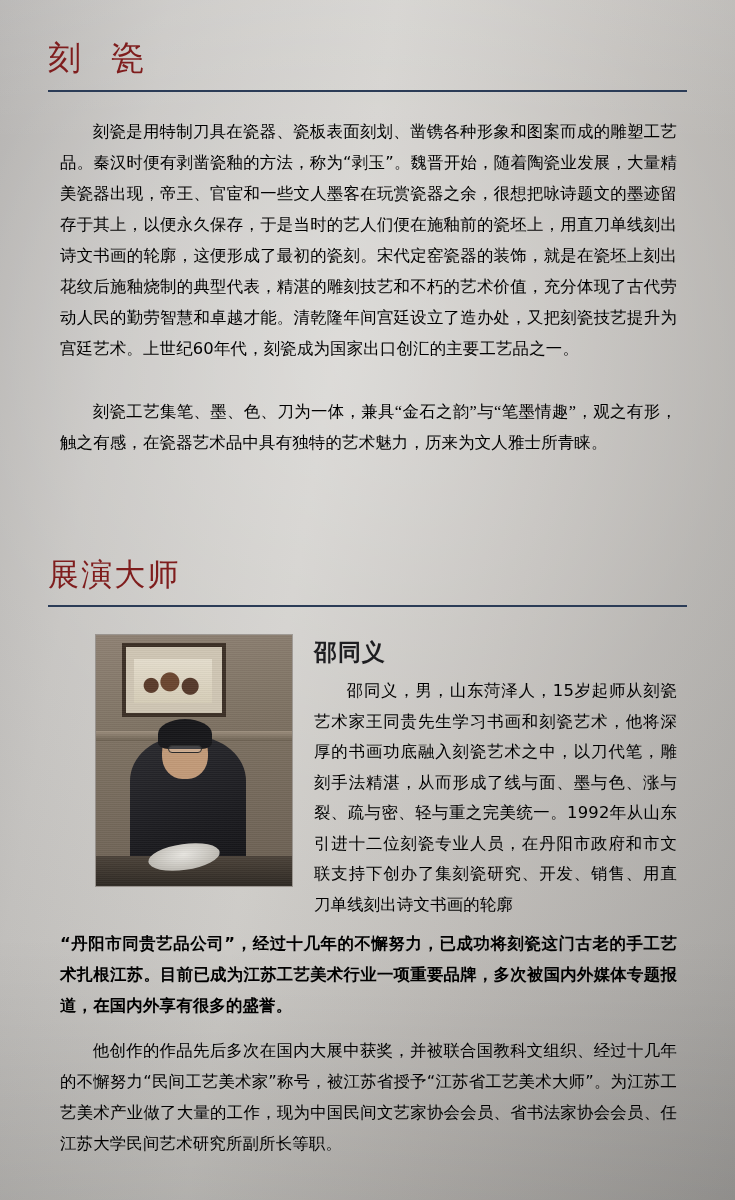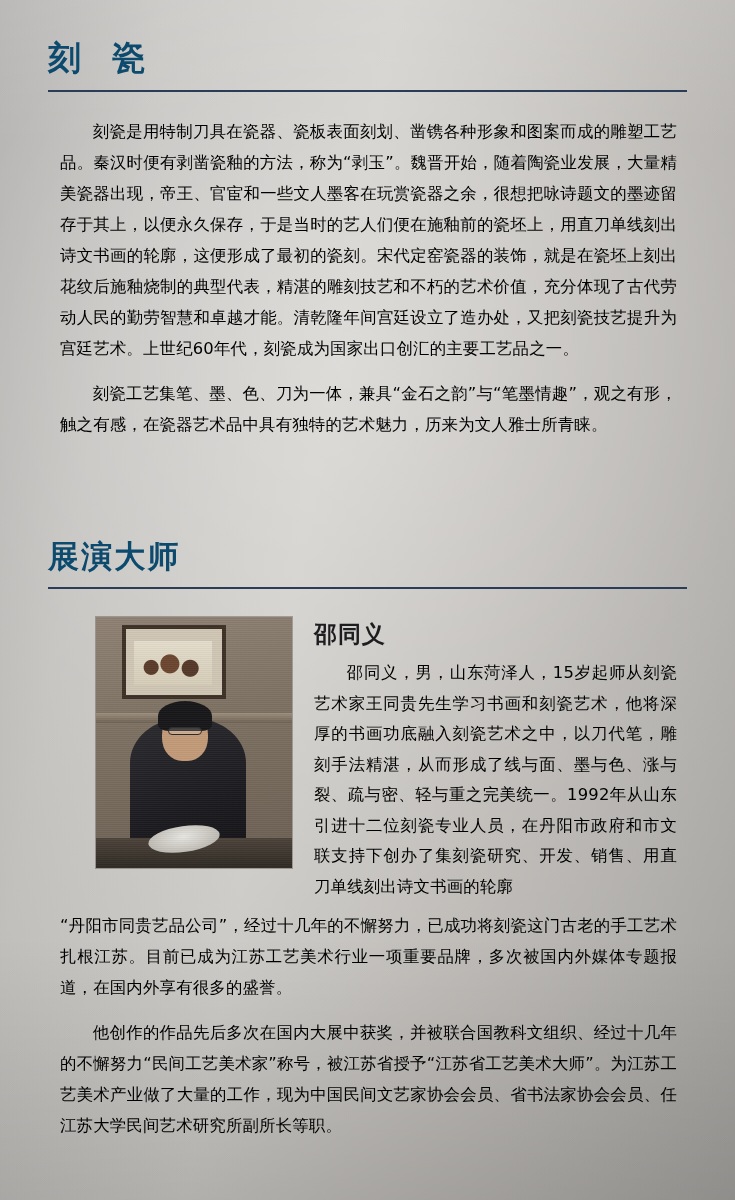--- a/index.html
+++ b/index.html
@@ -36,22 +36,22 @@
     padding: 0 48px;
     box-sizing: border-box;
   }
 
   
   .section-head {
     position: relative;
   }
   .section-title {
     font-family: "DejaVu Sans", "Liberation Sans", sans-serif;
-    font-weight: bold;
-    color: #0c4a6e;
+    font-weight: normal;
+    color: #7f1d1d;
     letter-spacing: 0.10em;
   }
   #title-kecí {
     font-size: 33px;
     padding-top: 36px;
     letter-spacing: 0.30em;
   }
   #title-master {
     font-size: 31px;
     letter-spacing: 0.07em;
@@ -68,27 +68,29 @@
     font-size: 16.4px;
     line-height: 31px;
     text-align: justify;
     text-justify: inter-character;
     text-indent: 2em;
     margin: 0 0 6px 0;
     letter-spacing: 0.2px;
   }
   .para.no-indent {
     text-indent: 0;
+    font-weight: bold;
   }
   #section-keci-body {
     margin-top: 24px;
     padding: 0 10px 0 12px;
   }
   #section-keci-body .para + .para {
-    margin-top: 14px;
+    margin-top: 32px;
+    font-family: Liberation Serif, serif;
   }
 
   
   #section-master {
     margin-top: 96px;
   }
   .master-block {
     margin-top: 28px;
     padding: 0 10px 0 12px;
   }

